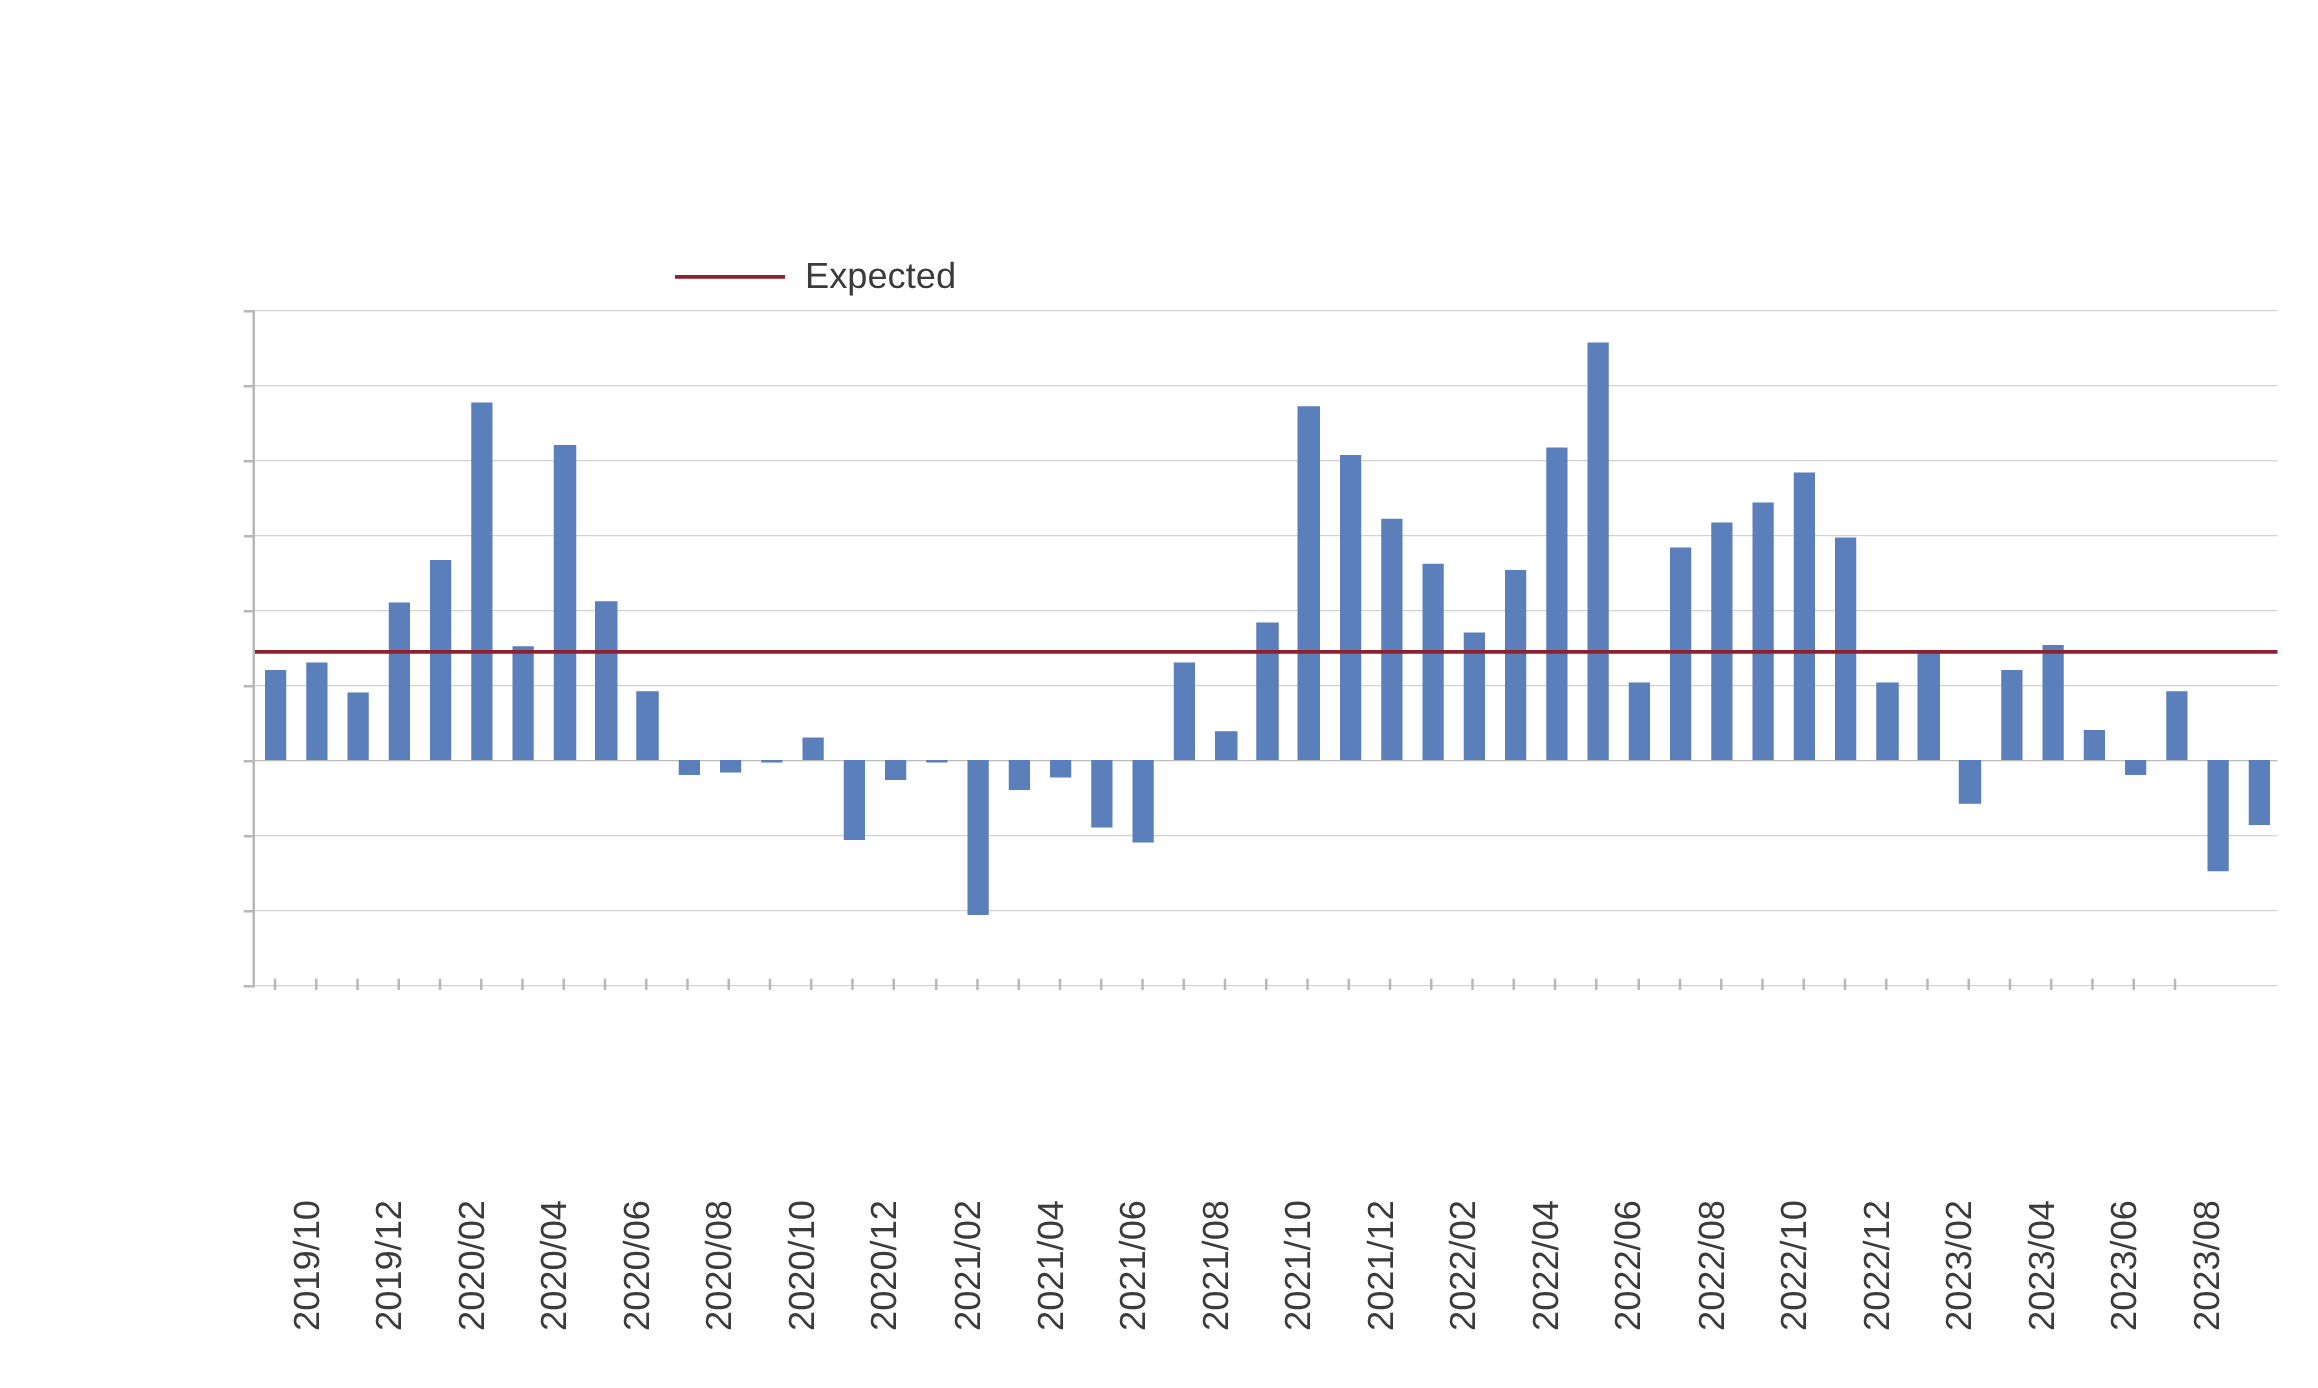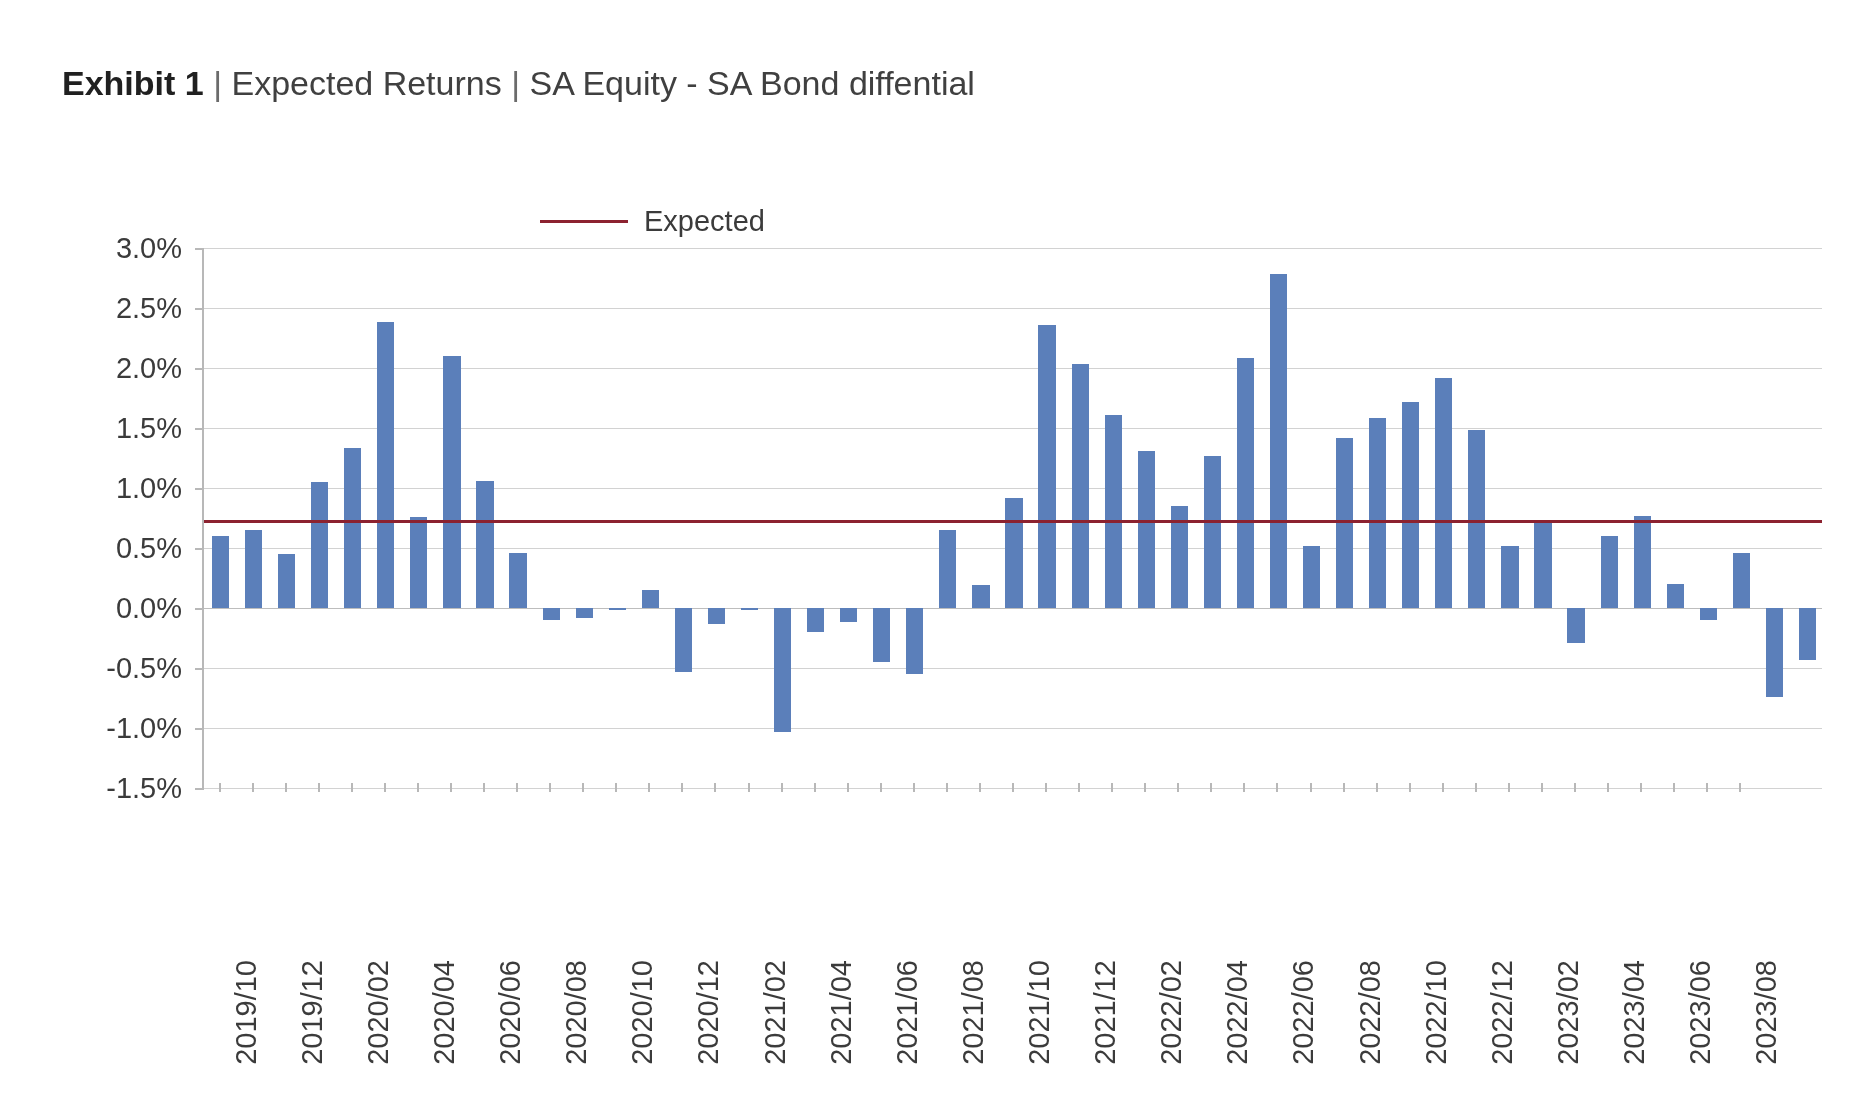--- a/index.html
+++ b/index.html
@@ -155,48 +155,29 @@
     line-height: 52px;
     color: #3b3b3b;
     text-align: justify;
   }
 </style>
 </head>
 <body>
 
 <div id="page">
 
-  <div id="title">
-    <span class="strong">Exhibit 1</span>
-    <span class="sep">|</span>
-    <span class="rest">Expected Returns</span>
-    <span class="sep">|</span>
-    <span class="rest">SA Equity - SA Bond diffential</span>
-  </div>
 
   <div id="legend">
     <div class="legend-item">
       <span class="legend-swatch-line"></span>
       <span>Expected</span>
     </div>
   </div>
 
   <div id="chart">
-    <div id="ylabels">
-        <div class="ytick" style="top: 0px;">3.0%</div>
-        <div class="ytick" style="top: 60px;">2.5%</div>
-        <div class="ytick" style="top: 120px;">2.0%</div>
-        <div class="ytick" style="top: 180px;">1.5%</div>
-        <div class="ytick" style="top: 240px;">1.0%</div>
-        <div class="ytick" style="top: 300px;">0.5%</div>
-        <div class="ytick" style="top: 360px;">0.0%</div>
-        <div class="ytick" style="top: 420px;">-0.5%</div>
-        <div class="ytick" style="top: 480px;">-1.0%</div>
-        <div class="ytick" style="top: 540px;">-1.5%</div>
-      </div>
     <div id="plot">
       <div class="gridline" style="top: 0px;"></div>
         <div class="tickmark" style="top: 0px;"></div>
         <div class="gridline" style="top: 60px;"></div>
         <div class="tickmark" style="top: 60px;"></div>
         <div class="gridline" style="top: 120px;"></div>
         <div class="tickmark" style="top: 120px;"></div>
         <div class="gridline" style="top: 180px;"></div>
         <div class="tickmark" style="top: 180px;"></div>
         <div class="gridline" style="top: 240px;"></div>

